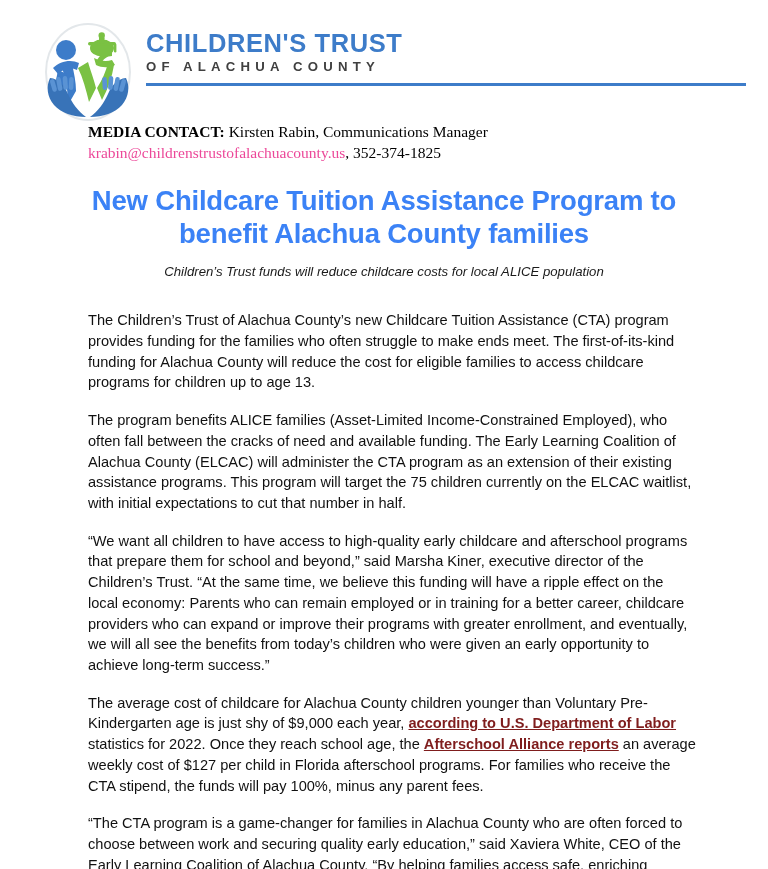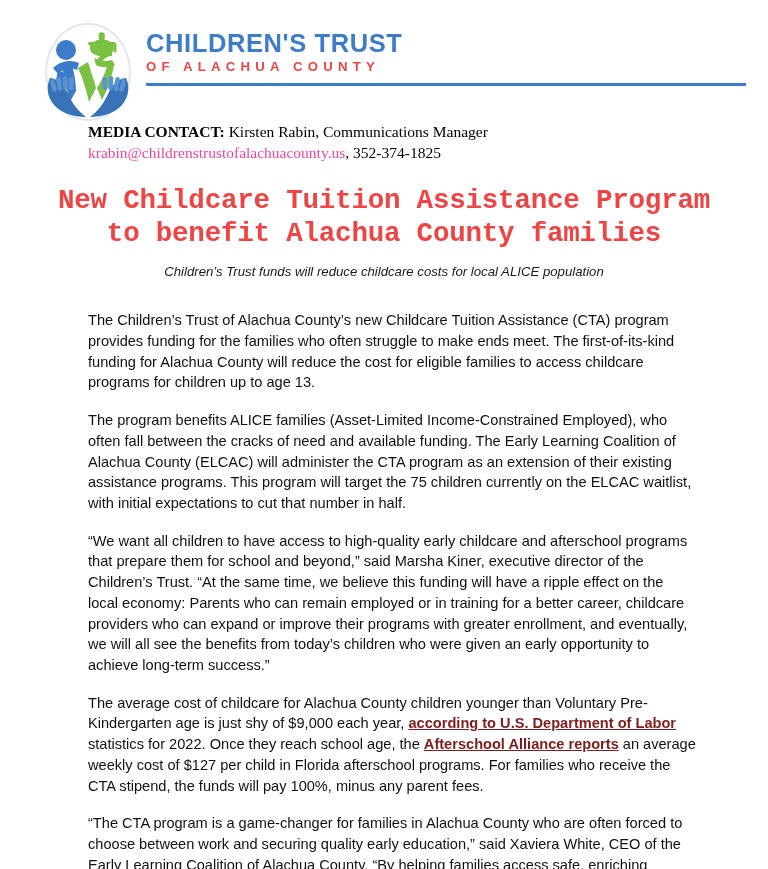--- a/index.html
+++ b/index.html
@@ -50,21 +50,21 @@
     letter-spacing: 0.6px;
     color: #3d7cc9;
     line-height: 1.06;
     white-space: nowrap;
   }
   .wordmark-line2 {
     font-family: "Liberation Sans", sans-serif;
     font-weight: bold;
     font-size: 13.2px;
     letter-spacing: 5.2px;
-    color: #ef4444;
+    color: #404040;
     line-height: 1.25;
     margin-top: 2px;
     white-space: nowrap;
   }
 
   .news-badge {
     position: absolute;
     right: 22px;
     top: 26px;
     font-family: "Liberation Sans", sans-serif;
@@ -120,25 +120,25 @@
   .media-contact .mc-label {
     font-weight: bold;
   }
   .email-link {
     color: #ec4899;
   }
 
   .headline {
     margin: 22px 54px 0 54px;
     text-align: center;
-    font-family: Liberation Mono, monospace;
+    font-family: Liberation Sans, sans-serif;
     font-weight: bold;
     font-size: 27.5px;
     line-height: 1.18;
-    color: #ef4444;
+    color: #3b82f6;
     letter-spacing: -0.2px;
   }
 
   .subhead {
     margin: 13px 70px 0 70px;
     text-align: center;
     font-family: "Liberation Sans", sans-serif;
     font-style: italic;
     font-size: 13.2px;
     line-height: 1.3;

